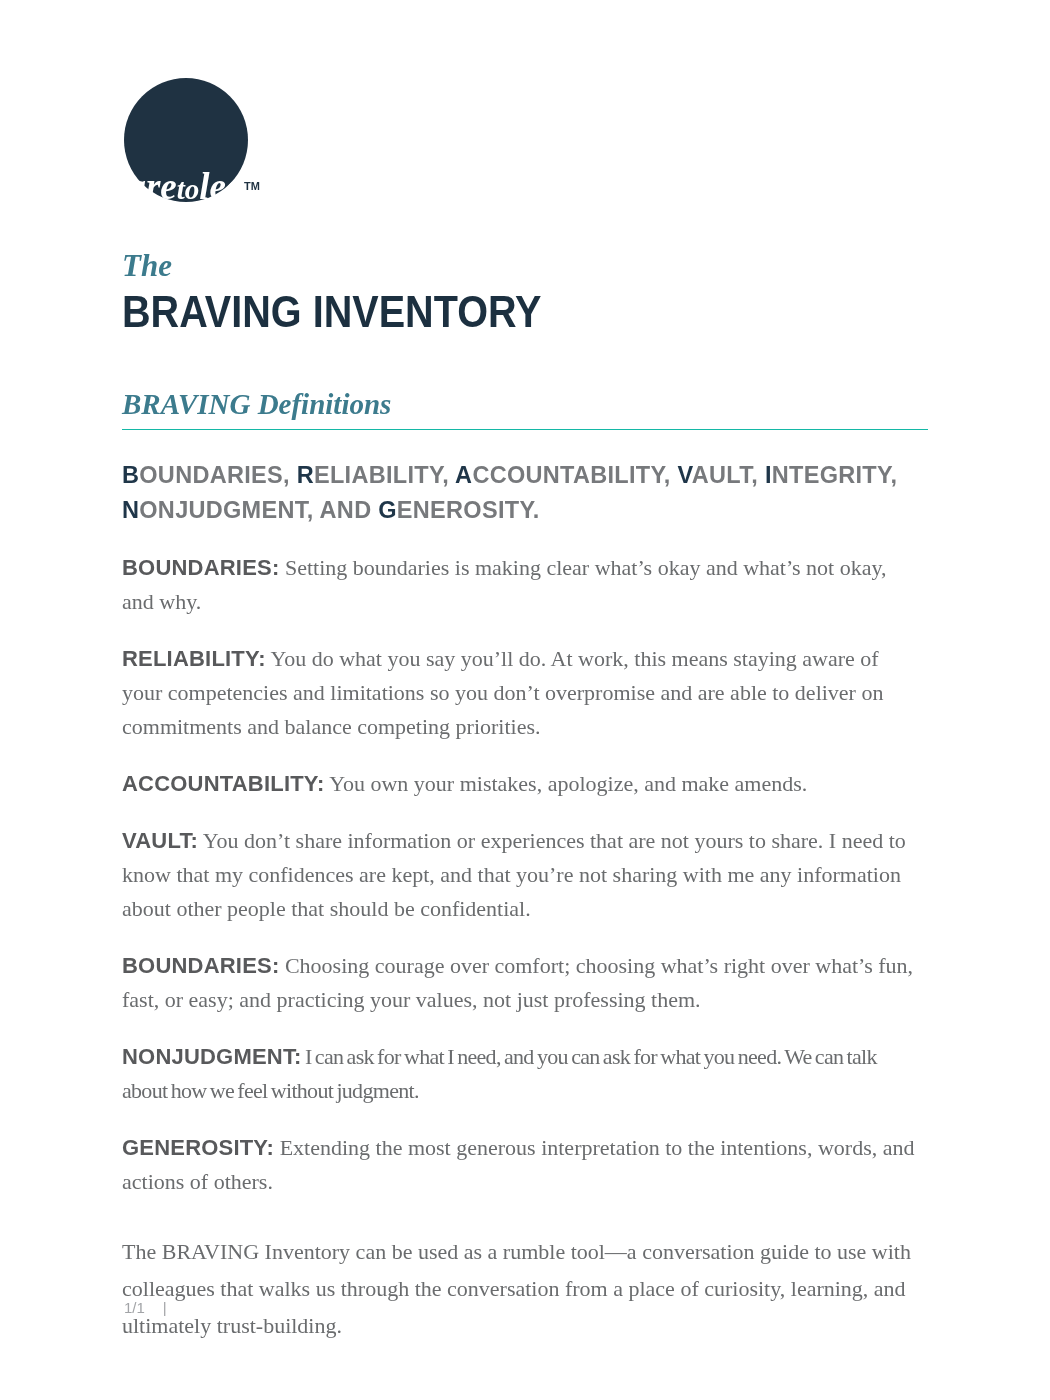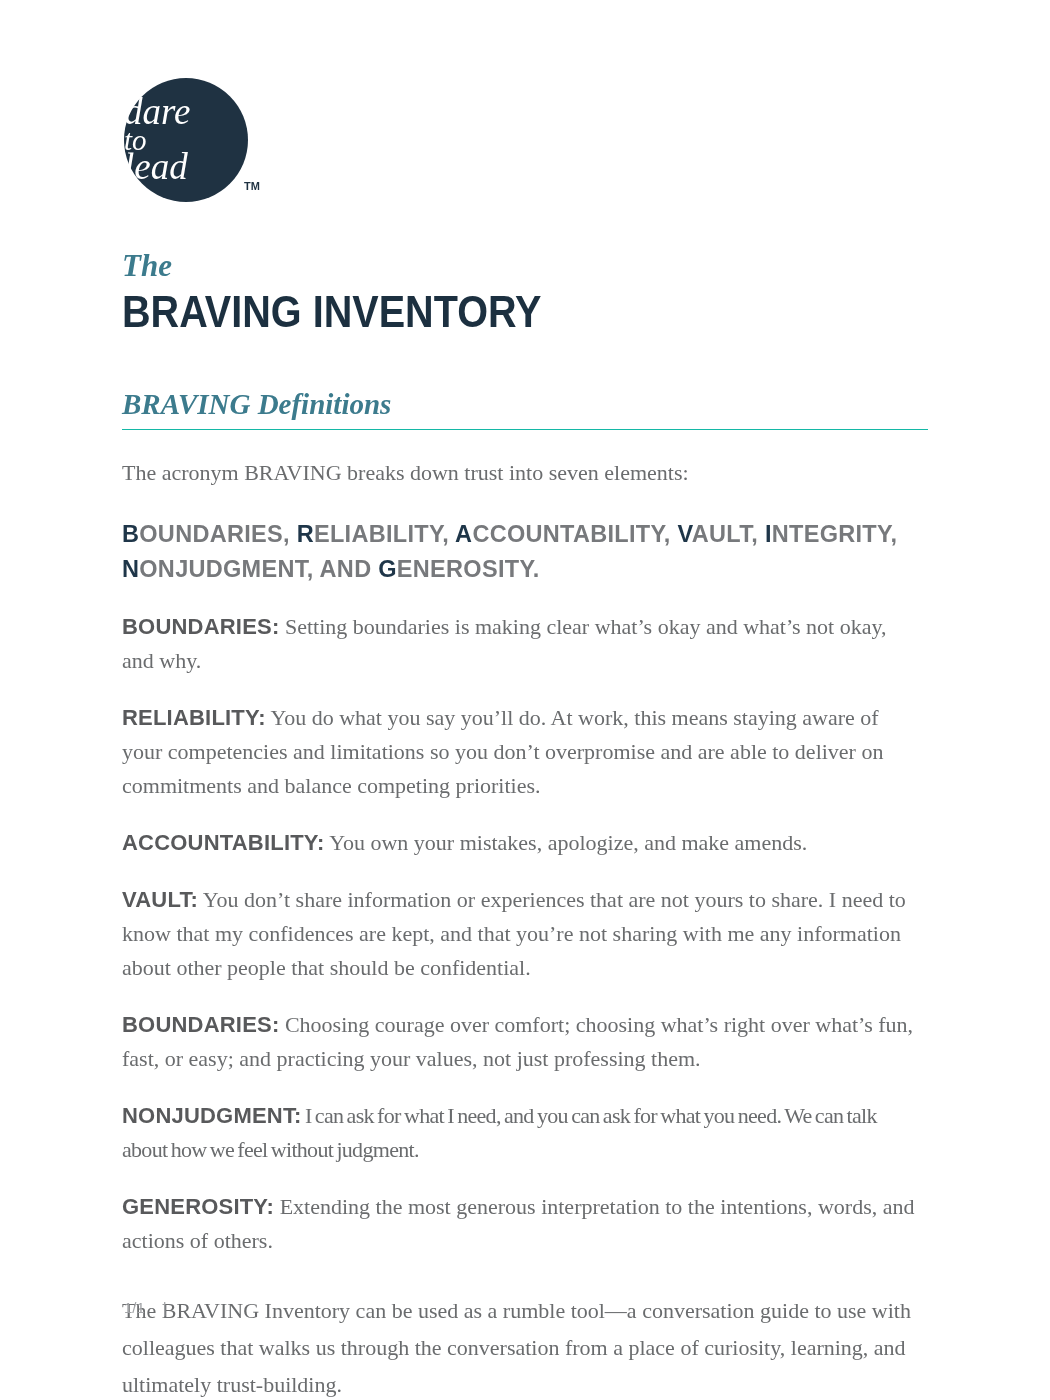--- a/index.html
+++ b/index.html
@@ -12,22 +12,22 @@
     overflow: hidden;
     font-family: "Liberation Serif", serif;
   }
   .content { padding: 0 122px; }
 
   
   .logo { position: relative; margin: 78px 0 0 2px; width: 126px; height: 126px; }
   .logo-circle {
     width: 124px; height: 124px; border-radius: 50%;
     background: #1f3242; color: #ffffff;
-    display: flex; flex-direction: column; align-items: flex-start; justify-content: center;
-    font-family: "Liberation Serif", serif; font-style: italic; font-weight: normal;
+    display: flex; flex-direction: row; align-items: flex-end; justify-content: center;
+    font-family: "Liberation Serif", serif; font-style: italic; font-weight: bold;
     text-align: center;
   }
   .logo-line1, .logo-line3 { font-size: 37px; line-height: 0.82; }
   .logo-line2 { font-size: 29px; line-height: 0.85; }
   .logo-tm {
     position: absolute; right: -10px; bottom: 12px;
     font-family: "Liberation Sans", sans-serif; font-size: 11px; font-weight: bold;
     color: #1f3242;
   }
 
@@ -112,21 +112,20 @@
         <span class="logo-line3">lead</span>
       </div>
       <span class="logo-tm">TM</span>
     </div>
 
     <div class="pretitle">The</div>
     <h1 class="page-title">BRAVING INVENTORY</h1>
 
     <h2 class="section-heading">BRAVING Definitions</h2>
 
-    <p class="intro">The acronym BRAVING breaks down trust into seven elements:</p>
 
     <p class="acronym" id="acronym-line"><span><span class="cap">B</span>OUNDARIES,</span> <span><span class="cap">R</span>ELIABILITY,</span> <span><span class="cap">A</span>CCOUNTABILITY,</span> <span><span class="cap">V</span>AULT,</span> <span><span class="cap">I</span>NTEGRITY,</span> <span><span class="cap">N</span>ONJUDGMENT,</span> <span>AND</span> <span><span class="cap">G</span>ENEROSITY.</span></p>
 
     <div id="definitions">
         <p class="def def-0"><span class="term">BOUNDARIES:</span> Setting boundaries is making clear what’s okay and what’s not okay, and why.</p>
         <p class="def def-1"><span class="term">RELIABILITY:</span> You do what you say you’ll do. At work, this means staying aware of your competencies and limitations so you don’t overpromise and are able to deliver on commitments and balance competing priorities.</p>
         <p class="def def-2"><span class="term">ACCOUNTABILITY:</span> You own your mistakes, apologize, and make amends.</p>
         <p class="def def-3"><span class="term">VAULT:</span> You don’t share information or experiences that are not yours to share. I need to know that my confidences are kept, and that you’re not sharing with me any information about other people that should be confidential.</p>
         <p class="def def-4"><span class="term">BOUNDARIES:</span> Choosing courage over comfort; choosing what’s right over what’s fun, fast, or easy; and practicing your values, not just professing them.</p>
         <p class="def def-5"><span class="term">NONJUDGMENT:</span> I can ask for what I need, and you can ask for what you need. We can talk about how we feel without judgment.</p>

